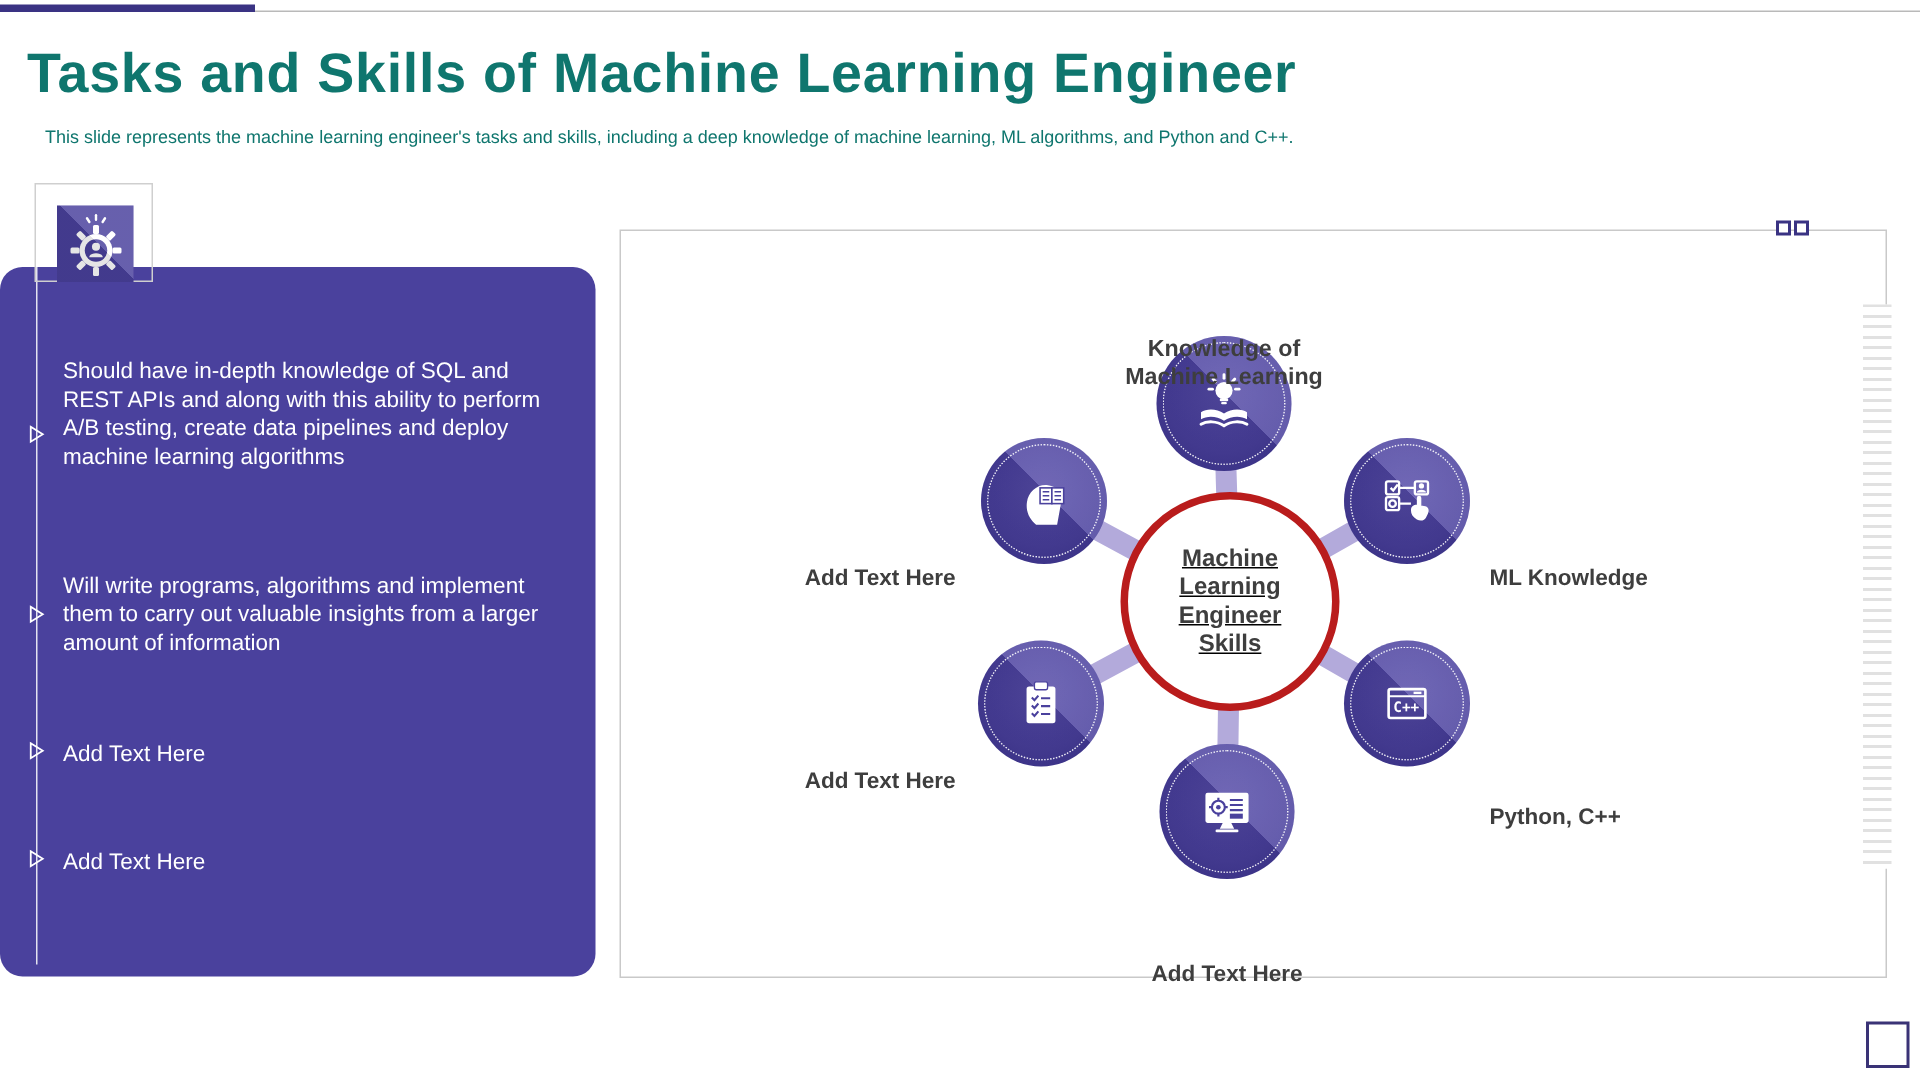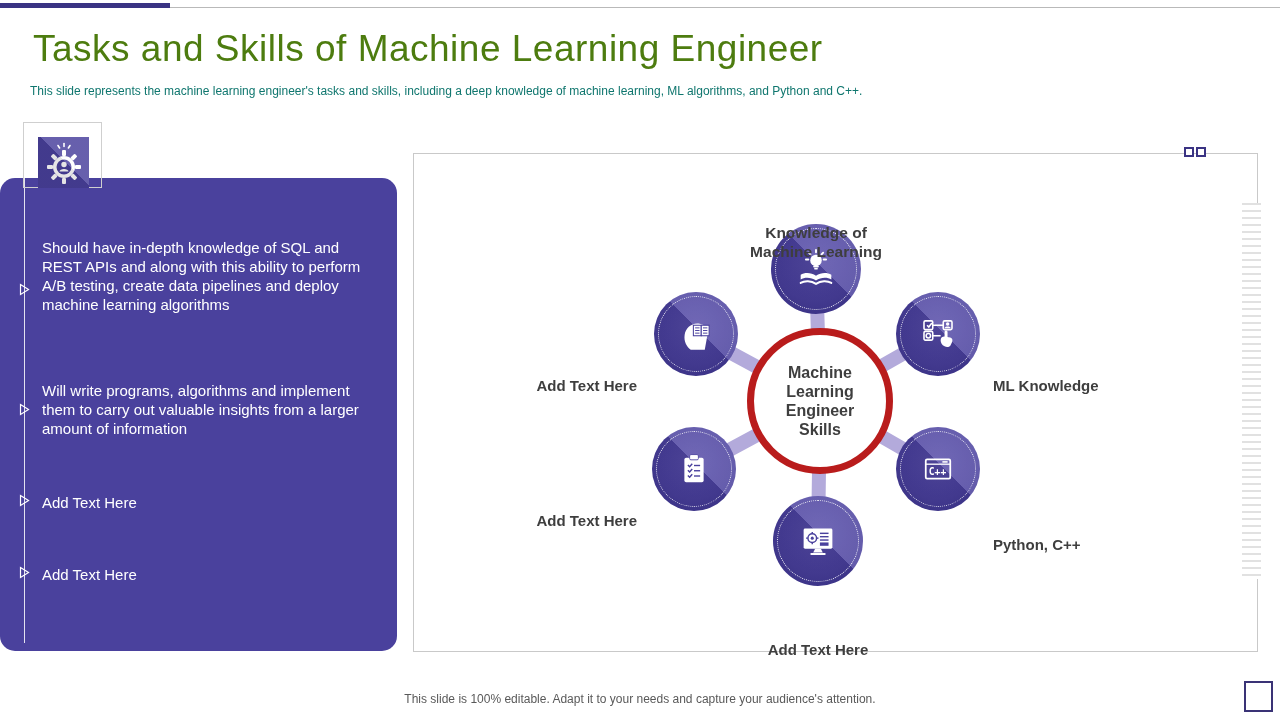--- a/index.html
+++ b/index.html
@@ -5,22 +5,22 @@
   * { margin:0; padding:0; box-sizing:border-box; }
   html,body { background:#e9e9e9; }
   .slide {
     position:relative; width:1280px; height:720px; background:#ffffff;
     font-family:"Liberation Sans", sans-serif; overflow:hidden; margin:0 auto;
   }
   
   .top-accent { position:absolute; left:0; top:3px; width:170px; height:5px; background:#3a3383; }
   .top-line { position:absolute; left:170px; top:7px; width:1110px; height:1px; background:#b9b9b9; }
   
-  .title { position:absolute; left:33px; top:28px; width:900px; font-size:37px; font-weight:400;
-           color:#4d7c0f; letter-spacing:0.5px; }
+  .title { position:absolute; left:18px; top:28px; width:900px; font-size:37px; font-weight:700;
+           color:#0f766e; letter-spacing:0.5px; }
   .subtitle { position:absolute; left:30px; top:84px; width:860px; font-size:12px; color:#0f766e; }
   
   .icon-outline { position:absolute; left:23px; top:122px; width:79px; height:66px;
                   border:1px solid #cfcfcf; background:transparent; z-index:4; }
   .icon-square { position:absolute; left:38px; top:137px; width:51px; height:51px; background:#4a419d;
                  z-index:5; display:flex; align-items:center; justify-content:center; }
   .icon-square .shine { position:absolute; inset:0;
                  background:linear-gradient(45deg, rgba(0,0,0,0.10) 52%, rgba(255,255,255,0.16) 52%); }
   
   .left-panel { position:absolute; left:0; top:178px; width:397px; height:473px; background:#4a419d; z-index:2;border-radius:15px; }
@@ -35,22 +35,22 @@
   .diagram-panel { position:absolute; left:413px; top:153px; width:845px; height:499px;
                    border:1px solid #c9c9c9; background:#fff; z-index:1; }
   .connectors { position:absolute; left:413px; top:153px; width:845px; height:499px; z-index:2; }
   
   .spring { position:absolute; left:1242px; top:203px; width:19px; height:376px; z-index:3; background-color:#ffffff;
             background-image:repeating-linear-gradient(to bottom, #e1e1e1 0 2px, #ffffff 2px 7px); }
   .mini-sq { position:absolute; top:147px; width:10px; height:10px; border:2px solid #3a3383; background:#fff; z-index:3; }
   .msq1 { left:1184px; } .msq2 { left:1196px; }
   
   .center-ring { position:absolute; left:747px; top:328px; width:146px; height:146px; border-radius:50%;
-                 border:7px solid #b91c1c; background:#fff; z-index:3;
-                 display:flex; align-items:center; justify-content:center; }
+                 border:5px solid #b91c1c; background:#fff; z-index:3;
+                 display:flex; align-items:center; justify-content:center;text-decoration:underline; }
   .center-ring .txt { width:114px; text-align:center; font-size:16px; font-weight:bold;
                       color:#3e3e3e; line-height:19px; }
   
   .node { position:absolute; border-radius:50%; z-index:3;
           background:radial-gradient(circle at 50% 42%, #554ba8 0%, #493f9e 58%, #3c3390 100%);
           display:flex; align-items:center; justify-content:center; }
   .node::before { content:""; position:absolute; inset:0; border-radius:50%;
           background:linear-gradient(45deg, rgba(0,0,0,0.10) 54%, rgba(255,255,255,0.16) 54%); }
   .node::after { content:""; position:absolute; inset:4px; border-radius:50%;
           border:1.5px dotted rgba(255,255,255,0.9); }
@@ -254,16 +254,15 @@
     </svg>
   </div>
 
   <div class="nlabel l-top">Knowledge of Machine Learning</div>
   <div class="nlabel l-ur">ML Knowledge</div>
   <div class="nlabel l-lr">Python, C++</div>
   <div class="nlabel l-ul">Add Text Here</div>
   <div class="nlabel l-ll">Add Text Here</div>
   <div class="nlabel l-bottom">Add Text Here</div>
 
-  <div class="footer-note">This slide is 100% editable. Adapt it to your needs and capture your audience's attention.</div>
   <div class="footer-square"></div>
 
 </div>
 
 </body></html>

